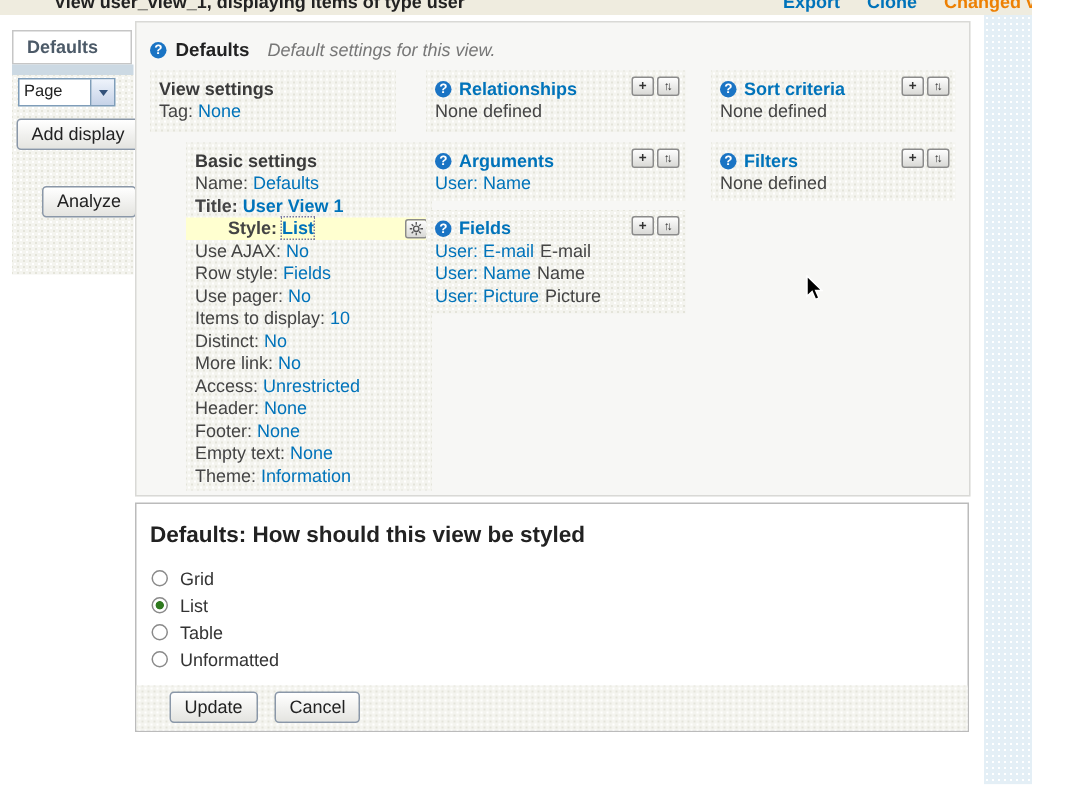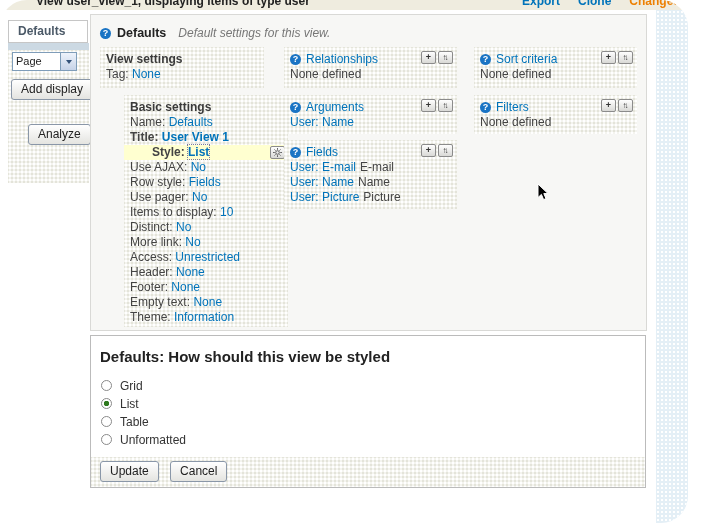--- a/index.html
+++ b/index.html
@@ -1,20 +1,20 @@
 <!DOCTYPE html>
 <html><head>
 <meta charset="utf-8">
 <style>
   * { box-sizing: border-box; }
   body { margin: 0; background: #fff; }
   .screen {
     position: relative; width: 688px; height: 523px;
     background: #ffffff; overflow: hidden;
-    font-family: "Liberation Sans", sans-serif; font-size: 12px; color: #444; border-radius: 27px;
+    font-family: "Liberation Sans", sans-serif; font-size: 12px; color: #444;
   }
   .lnk { color: #0073ba; text-decoration: none; cursor: pointer; }
 
   
   .top-strip { position: absolute; left: 0; top: 0; width: 720px; height: 10px;
     background: #efecdf; overflow: hidden; }
   .top-title { position: absolute; left: 36px; top: -6px; font-weight: bold;
     color: #222; white-space: nowrap; }
   .top-links { position: absolute; top: -6px; right: 10px; display: flex; gap: 18px;
     font-weight: bold; }
@@ -75,21 +75,21 @@
   .box-view-settings { left: 100px; top: 47px;  width: 164px; height: 41px; }
   .box-basic         { left: 96px; top: 95px;  width: 164px; height: 232px; margin-left: 28px; }
   .box-relationships { left: 284px; top: 47px;  width: 173px; height: 41px; }
   .box-arguments     { left: 284px; top: 95px;  width: 173px; height: 39px; }
   .box-fields        { left: 284px; top: 140px; width: 173px; height: 69px; }
   .box-sort          { left: 474px; top: 47px;  width: 163px; height: 41px; }
   .box-filters       { left: 474px; top: 95px;  width: 163px; height: 39px; }
 
   .sec-head { font-weight: bold; color: #3a3a3a; line-height: 16px; }
   .sec-head.blue-head { display: flex; align-items: center; gap: 5px; }
-  .sec-title-link { color: #0073ba; font-weight: normal; text-decoration: none; cursor: pointer; }
+  .sec-title-link { color: #0073ba; font-weight: bold; text-decoration: none; cursor: pointer; }
 
   .ops { position: absolute; top: 4px; right: 4px; display: flex; gap: 2px; }
   .op-btn { display: inline-block; min-width: 15px; height: 13px;
     border: 1px solid #8b8b8b; border-radius: 2px;
     background: linear-gradient(#fefefe, #d9d9d6); font-size: 9px; font-weight: bold;
     color: #333; line-height: 11px; text-align: center; padding: 0 1px; cursor: pointer; }
   .op-btn.rearr { letter-spacing: -2px; font-size: 8px; padding-right: 3px; }
 
   .empty-text { color: #444; line-height: 15px; }
 
@@ -110,21 +110,21 @@
     background: #fff; border: 1px solid #bbbbbb; }
   .form-heading { margin: 12px 0 12px 9px; font-weight: bold; color: #222;
     font-size: 15px; }
   .radio-row { display: flex; align-items: center; gap: 8px; margin: 0 0 1px 10px;
     height: 17px; color: #333; cursor: pointer; }
   .radio-dot { flex: none; width: 11px; height: 11px; border: 1px solid #8a8a8a;
     border-radius: 50%; background: #fff; }
   .radio-dot.checked { background: radial-gradient(circle at 50% 50%, #2f7a1f 0 2.5px, #fff 3px); }
   .form-note { color: #909090; margin: 8px 9px 0 9px; }
   .button-bar { position: absolute; left: 0; right: 0; bottom: 0; height: 30px;
-    padding: 4px 0 0 9px; }
+    padding: 4px 0 0 22px; }
 
   
   .cursor { position: absolute; left: 537px; top: 183px; }
 </style>
 </head>
 <body>
 
 <div class="screen">
 
   <div class="blue-bg"></div>

